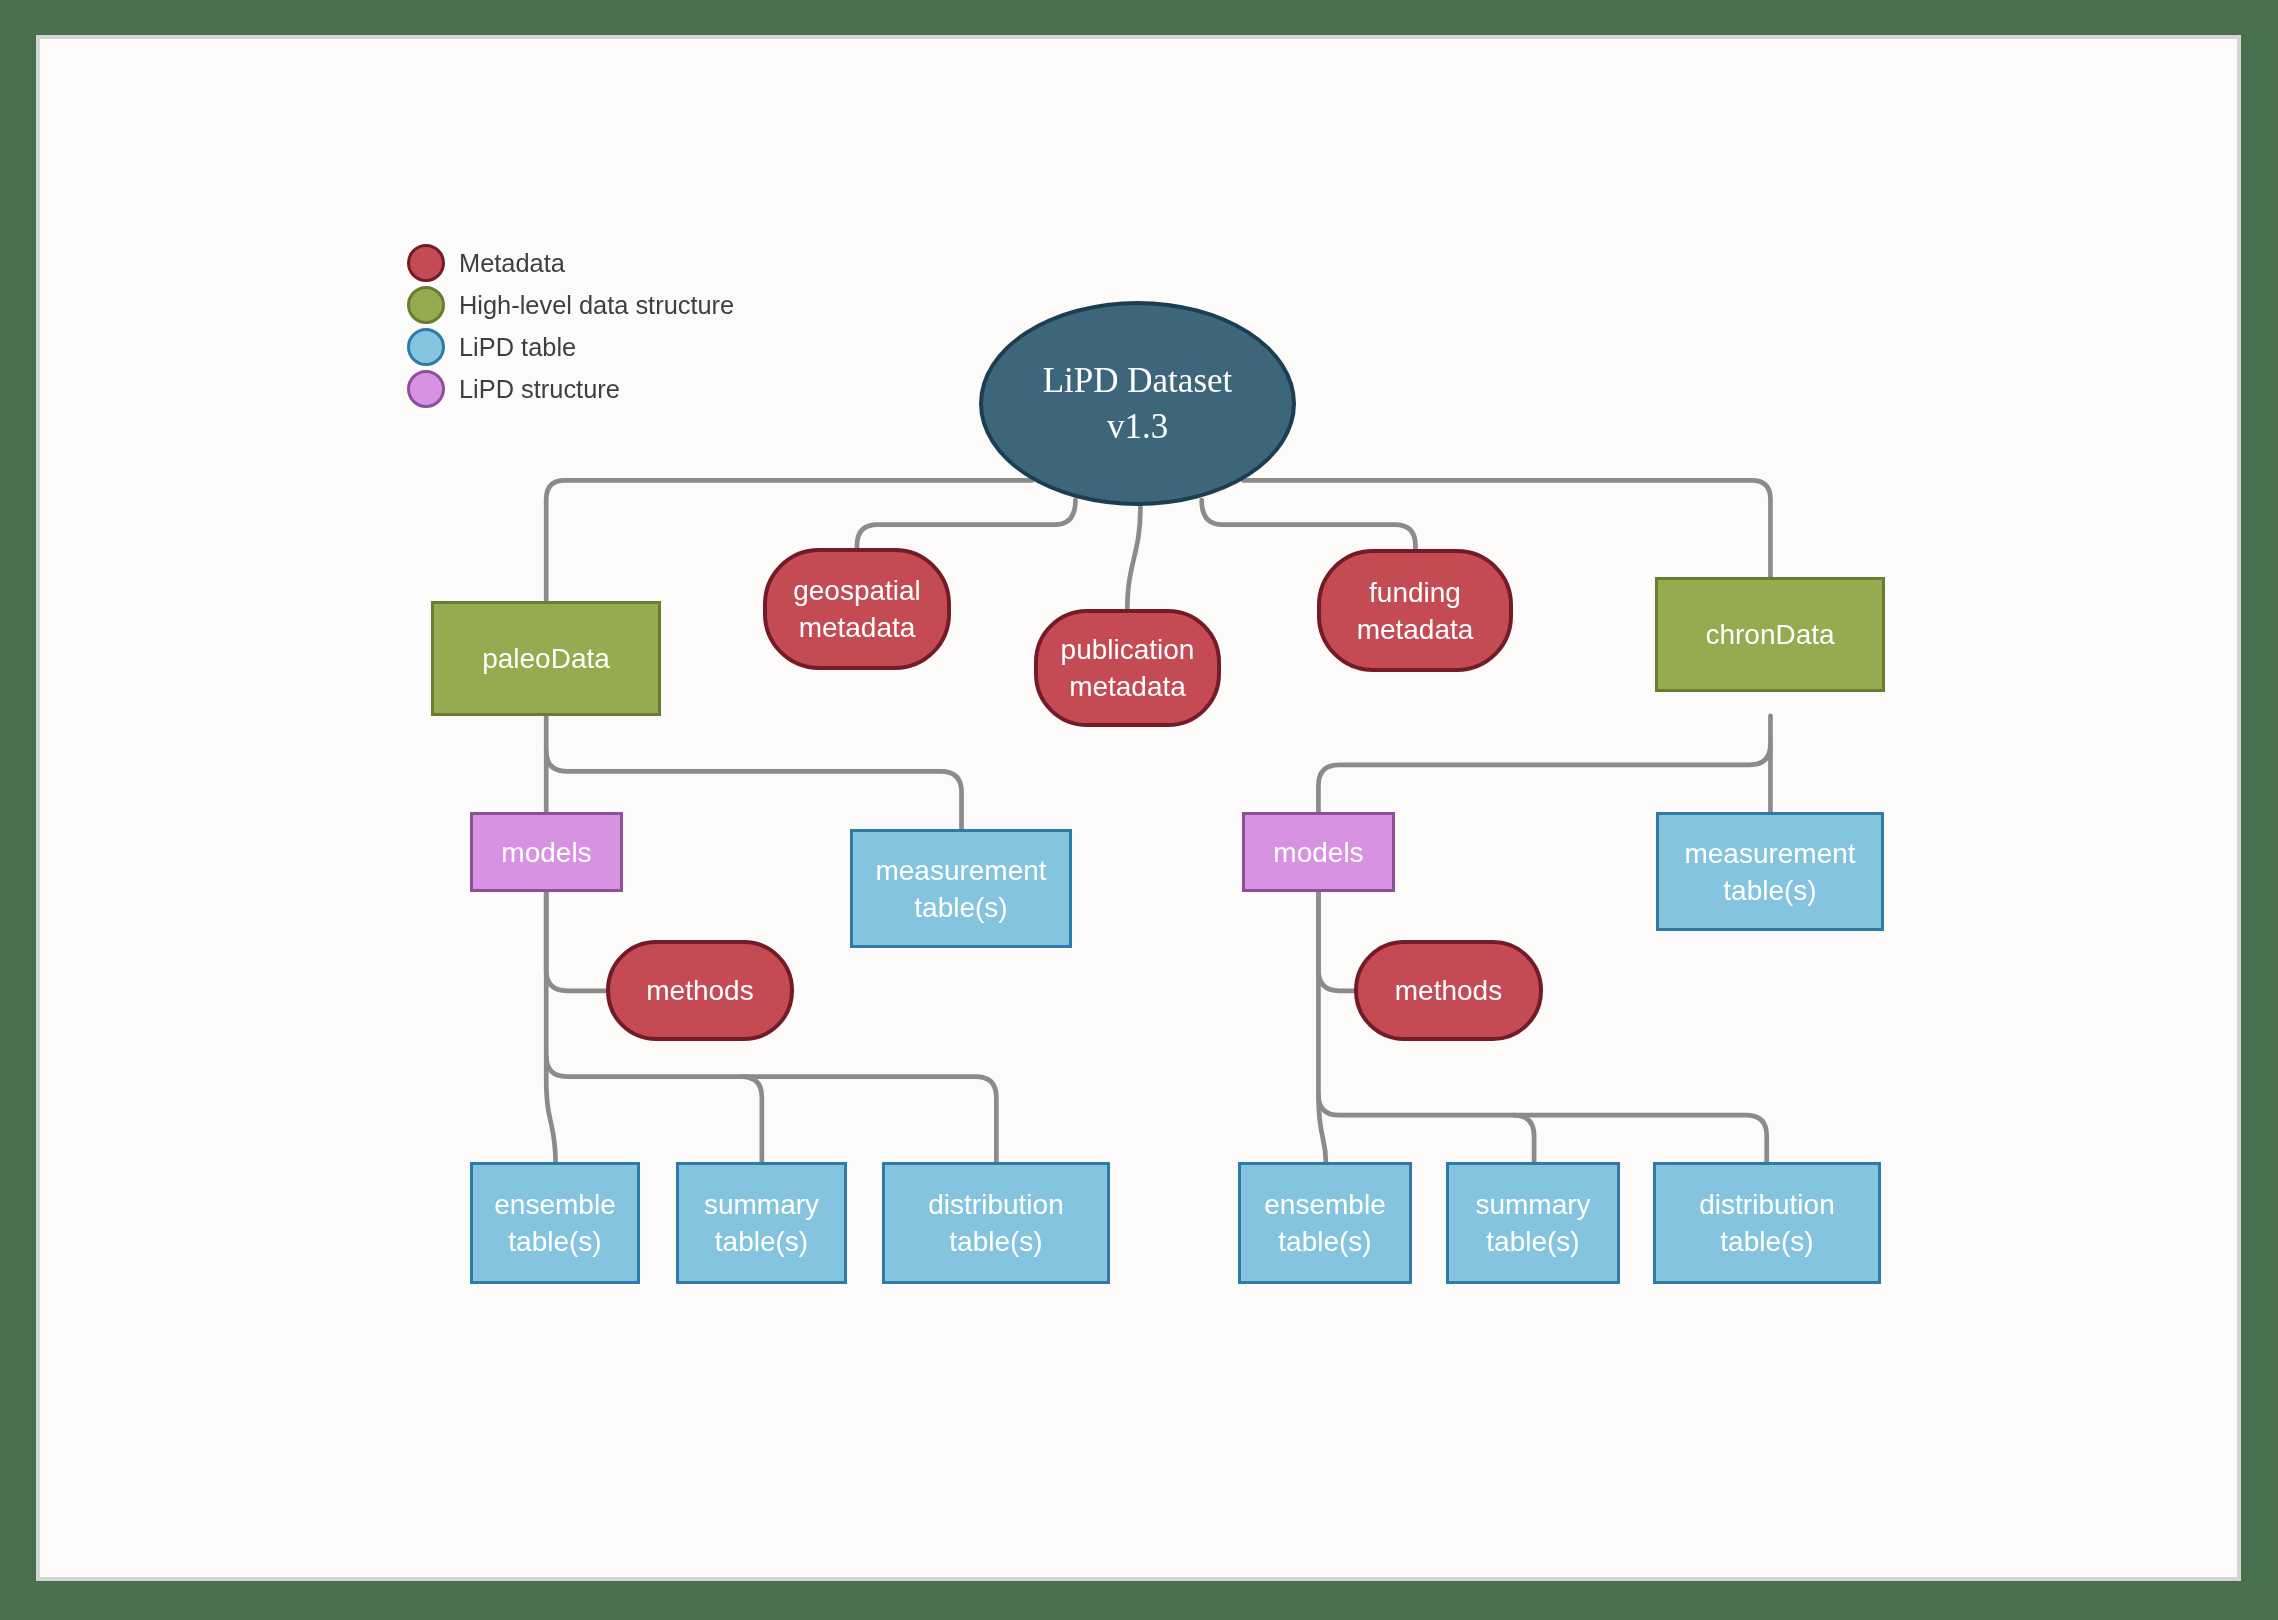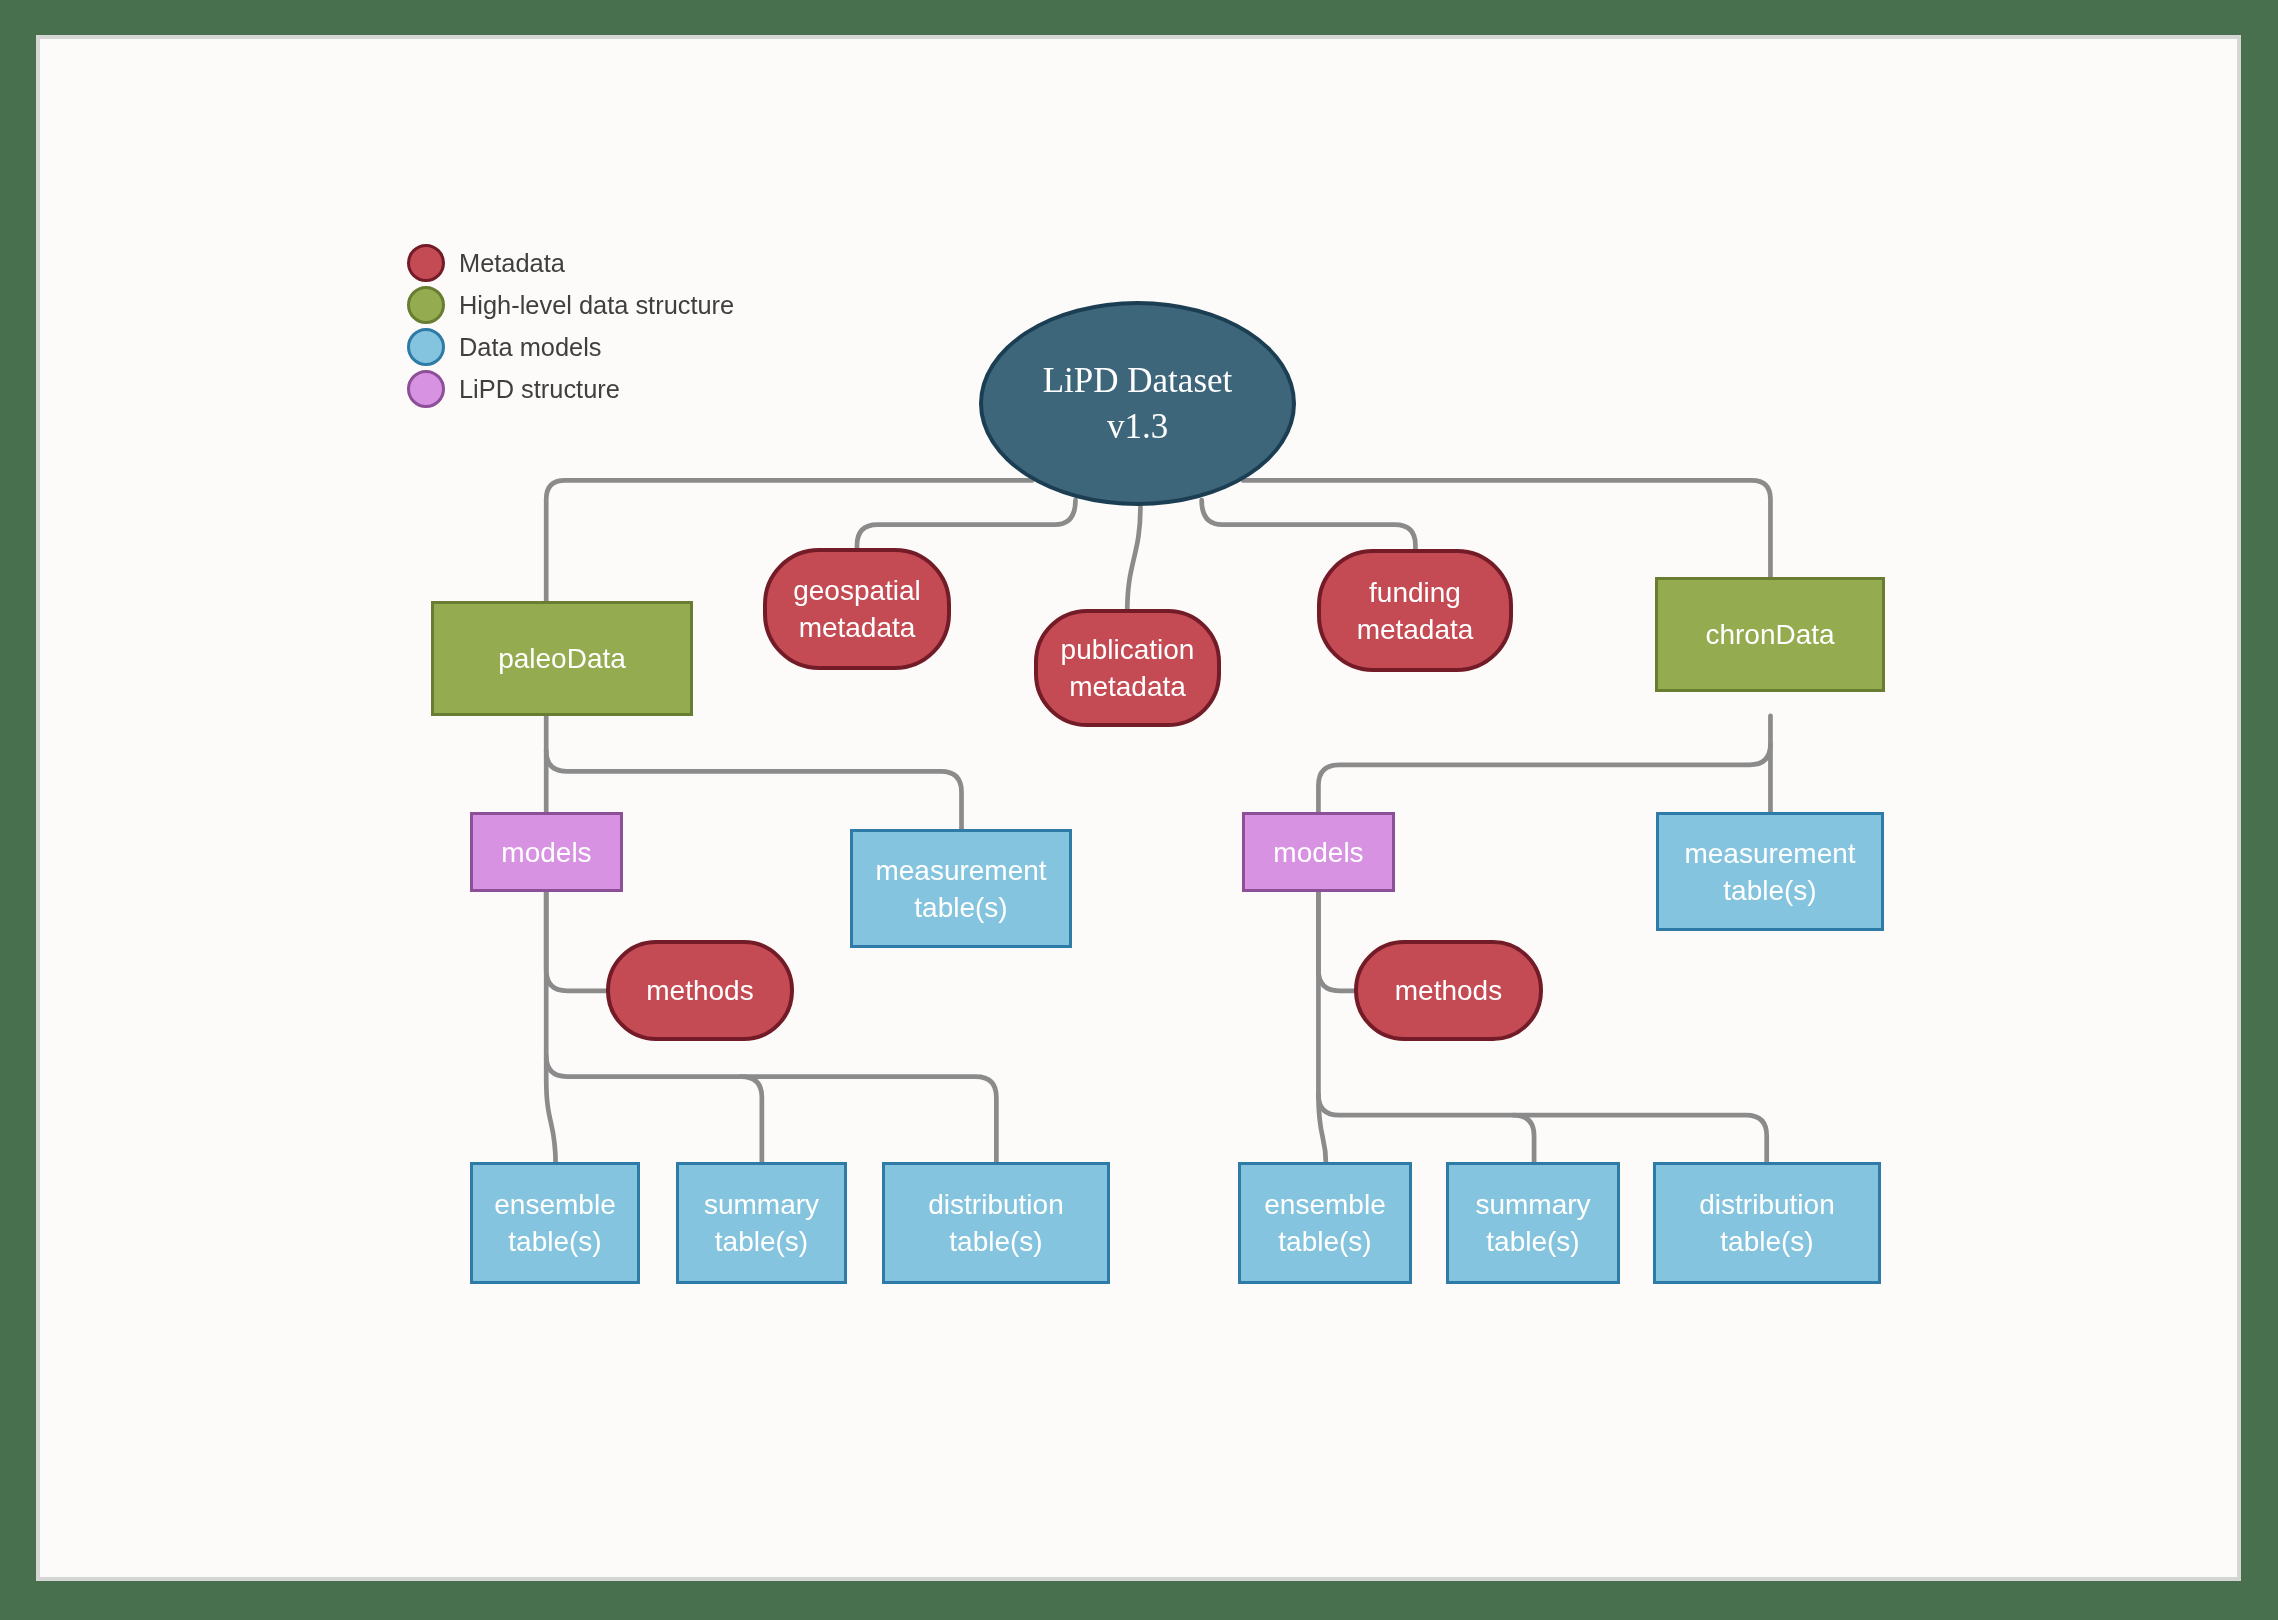--- a/index.html
+++ b/index.html
@@ -100,39 +100,39 @@
     <div class="legend-item">
       <span class="legend-swatch" style="background: rgb(196, 74, 83); border-color: rgb(115, 28, 40);"></span>
       <span class="legend-label">Metadata</span>
     </div>
     <div class="legend-item">
       <span class="legend-swatch" style="background: rgb(148, 171, 80); border-color: rgb(104, 125, 49);"></span>
       <span class="legend-label">High-level data structure</span>
     </div>
     <div class="legend-item">
       <span class="legend-swatch" style="background: rgb(133, 196, 222); border-color: rgb(45, 123, 166);"></span>
-      <span class="legend-label">Data models</span>
+      <span class="legend-label">LiPD table</span>
     </div>
     <div class="legend-item">
       <span class="legend-swatch" style="background: rgb(215, 147, 226); border-color: rgb(141, 79, 151);"></span>
       <span class="legend-label">LiPD structure</span>
     </div>
   </div>
 
   <div class="node c-root" style="left:979px;top:301px;width:317px;height:205px;">
     <span class="root-label">LiPD Dataset v1.3</span>
   </div>
 
   <div class="node c-meta" style="left:763px;top:548px;width:188px;height:122px;">geospatial metadata</div>
 
   <div class="node c-meta" style="left:1317px;top:549px;width:196px;height:123px;">funding metadata</div>
 
   <div class="node c-meta" style="left:1034px;top:609px;width:187px;height:118px;border-radius:53px;">publication metadata</div>
 
-  <div class="node c-struct" style="left:431px;top:601px;width:262px;height:115px;text-align:center;">paleoData</div>
+  <div class="node c-struct" style="left:431px;top:601px;width:230px;height:115px;text-align:center;">paleoData</div>
 
   <div class="node c-struct" style="left:1655px;top:577px;width:230px;height:115px;">chronData</div>
 
   <div class="node c-model" style="left:470px;top:812px;width:153px;height:80px;">models</div>
 
   <div class="node c-table" style="left:850px;top:829px;width:222px;height:119px;">measurement table(s)</div>
 
   <div class="node c-meta" style="left:606px;top:940px;width:188px;height:101px;border-radius:50px;">methods</div>
 
   <div class="node c-table" style="left:470px;top:1162px;width:170px;height:122px;">ensemble table(s)</div>

